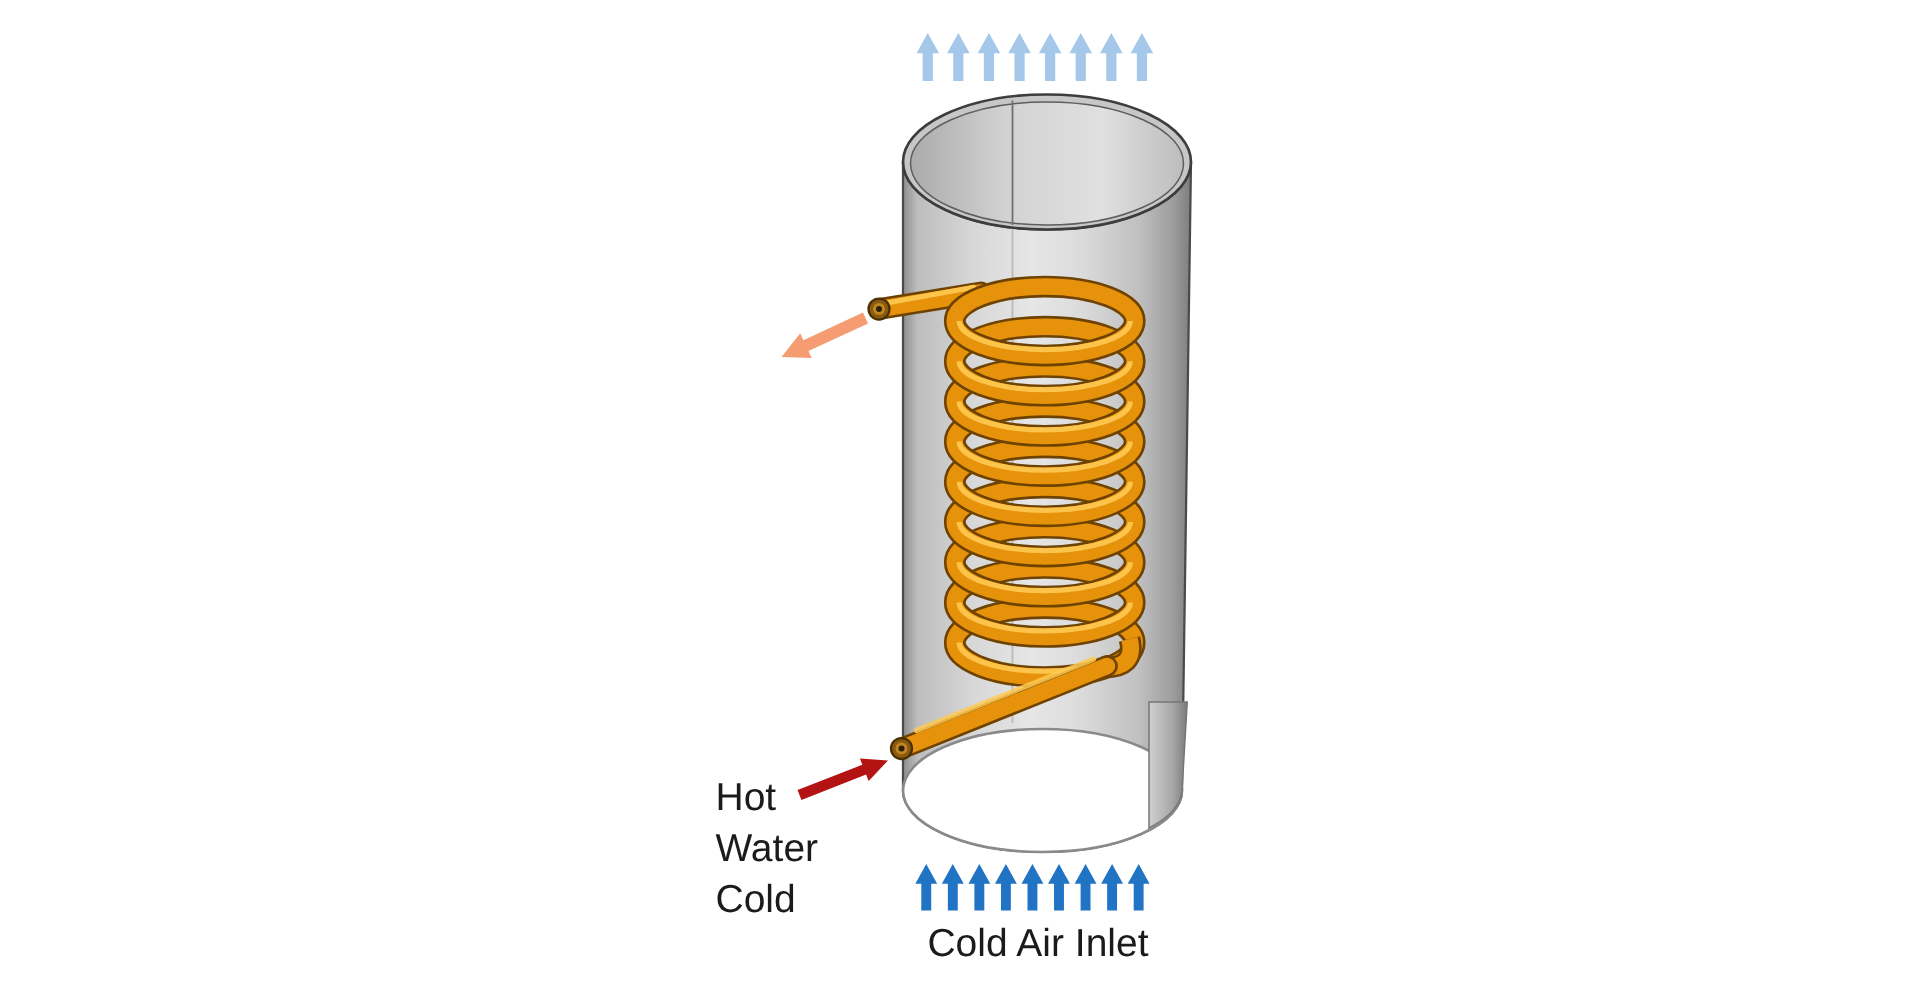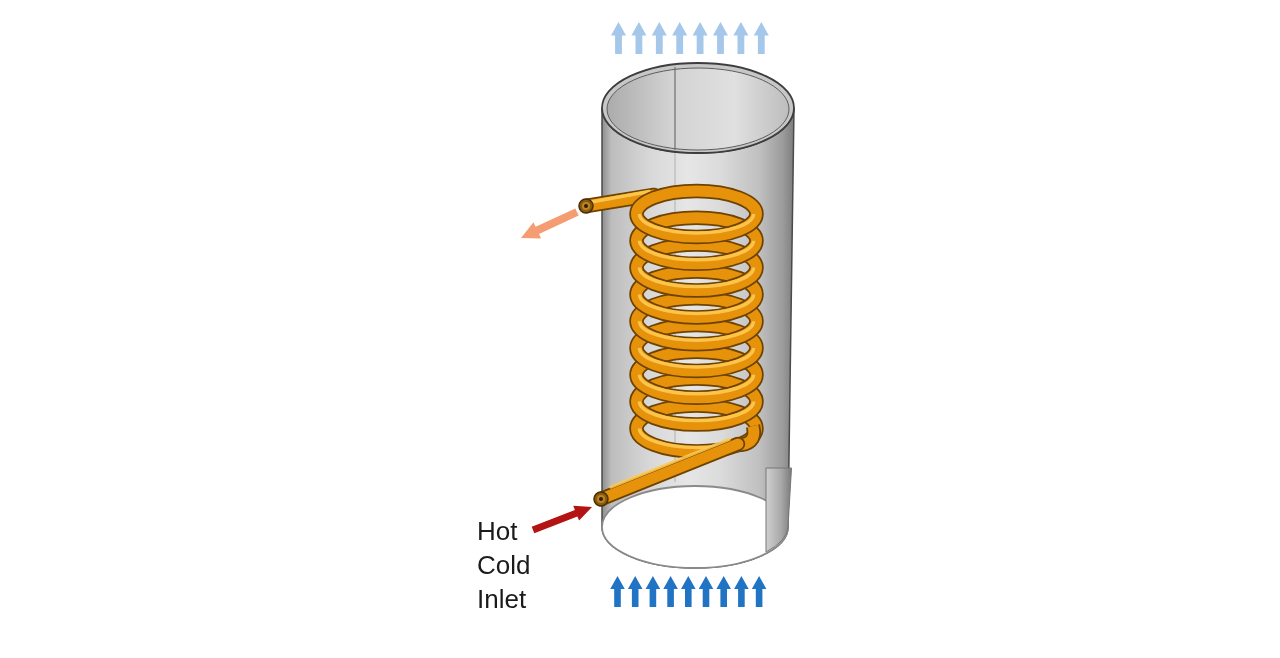--- a/index.html
+++ b/index.html
@@ -117,14 +117,15 @@
         <use href="#arrow-up" xlink:href="#arrow-up" transform="translate(652.9,576) scale(0.97)"></use>
         <use href="#arrow-up" xlink:href="#arrow-up" transform="translate(670.6,576) scale(0.97)"></use>
         <use href="#arrow-up" xlink:href="#arrow-up" transform="translate(688.3,576) scale(0.97)"></use>
         <use href="#arrow-up" xlink:href="#arrow-up" transform="translate(706,576) scale(0.97)"></use>
         <use href="#arrow-up" xlink:href="#arrow-up" transform="translate(723.7,576) scale(0.97)"></use>
         <use href="#arrow-up" xlink:href="#arrow-up" transform="translate(741.4,576) scale(0.97)"></use>
         <use href="#arrow-up" xlink:href="#arrow-up" transform="translate(759.1,576) scale(0.97)"></use>
       </g>
   </svg>
 
-  <div class="label hot">Hot Cold Inlet</div>
+  <div class="label hot">Hot Water Cold</div>
+  <div class="label cold">Cold Air Inlet</div>
 </div>
 
 </body></html>

